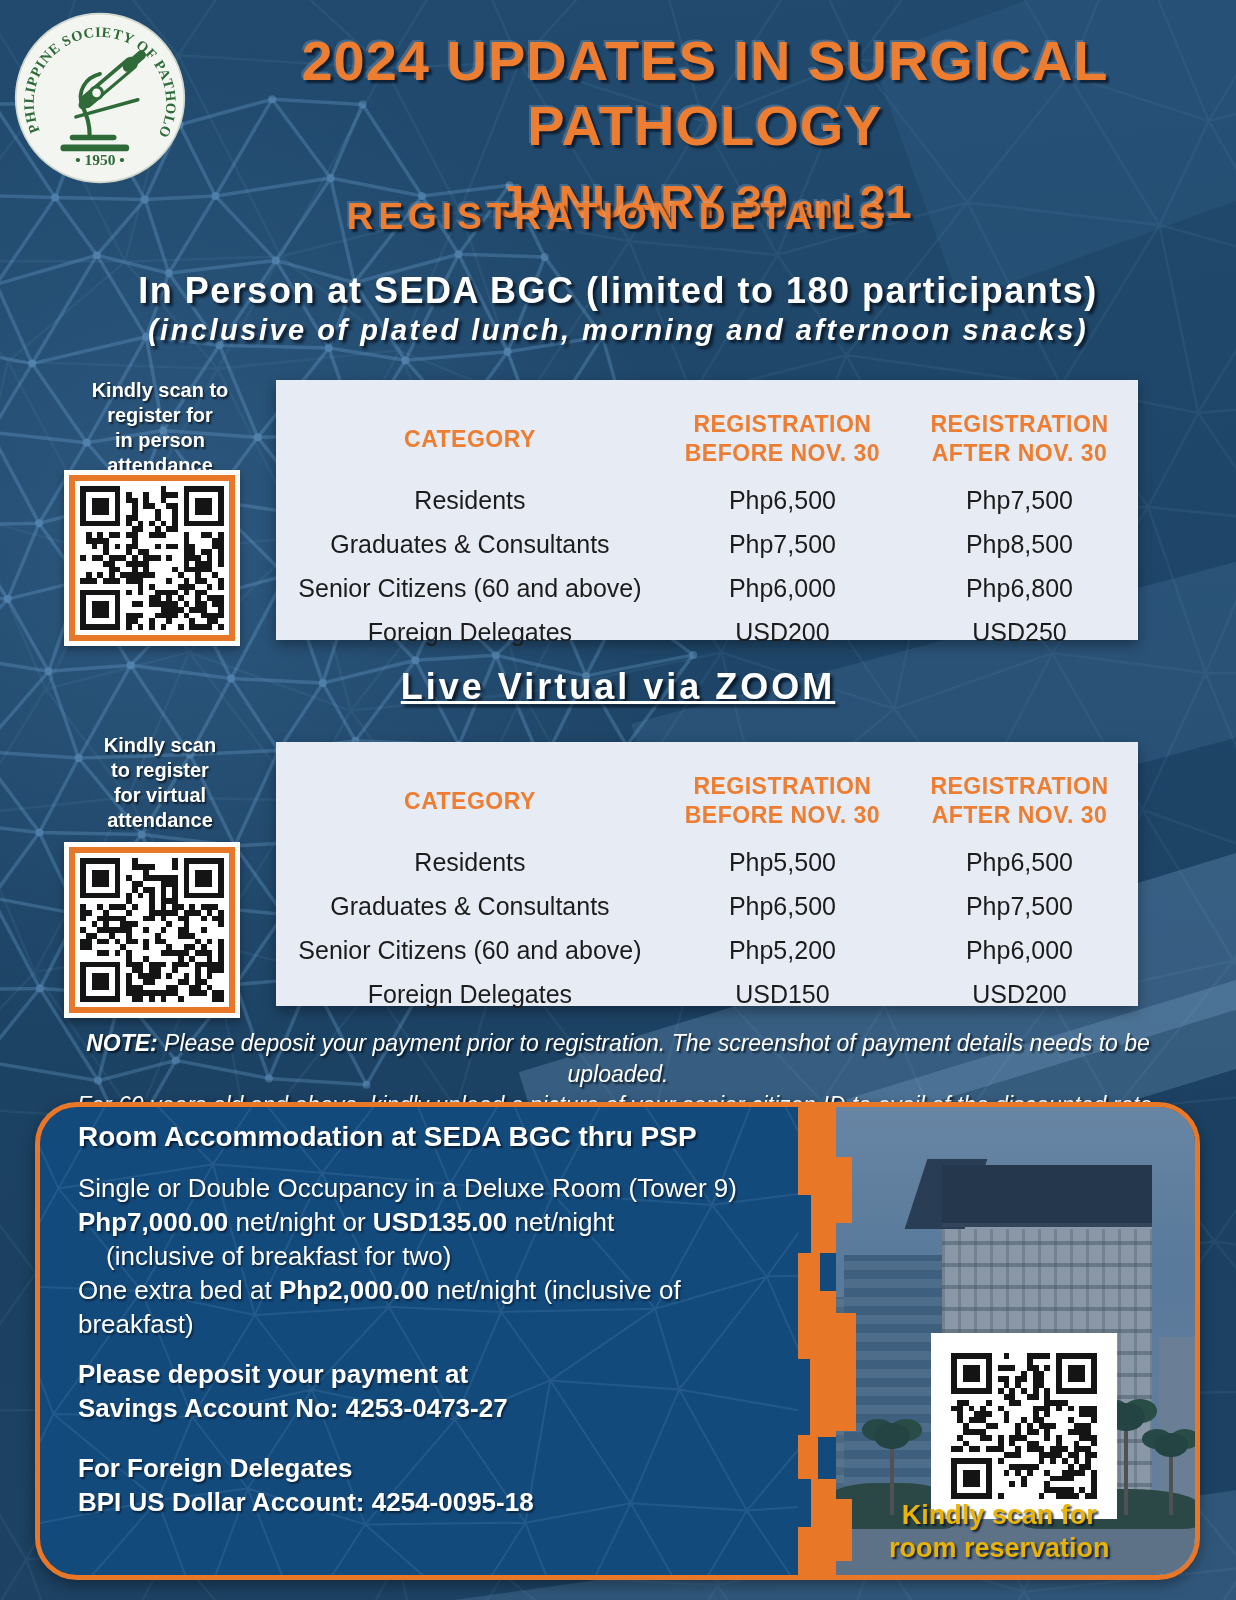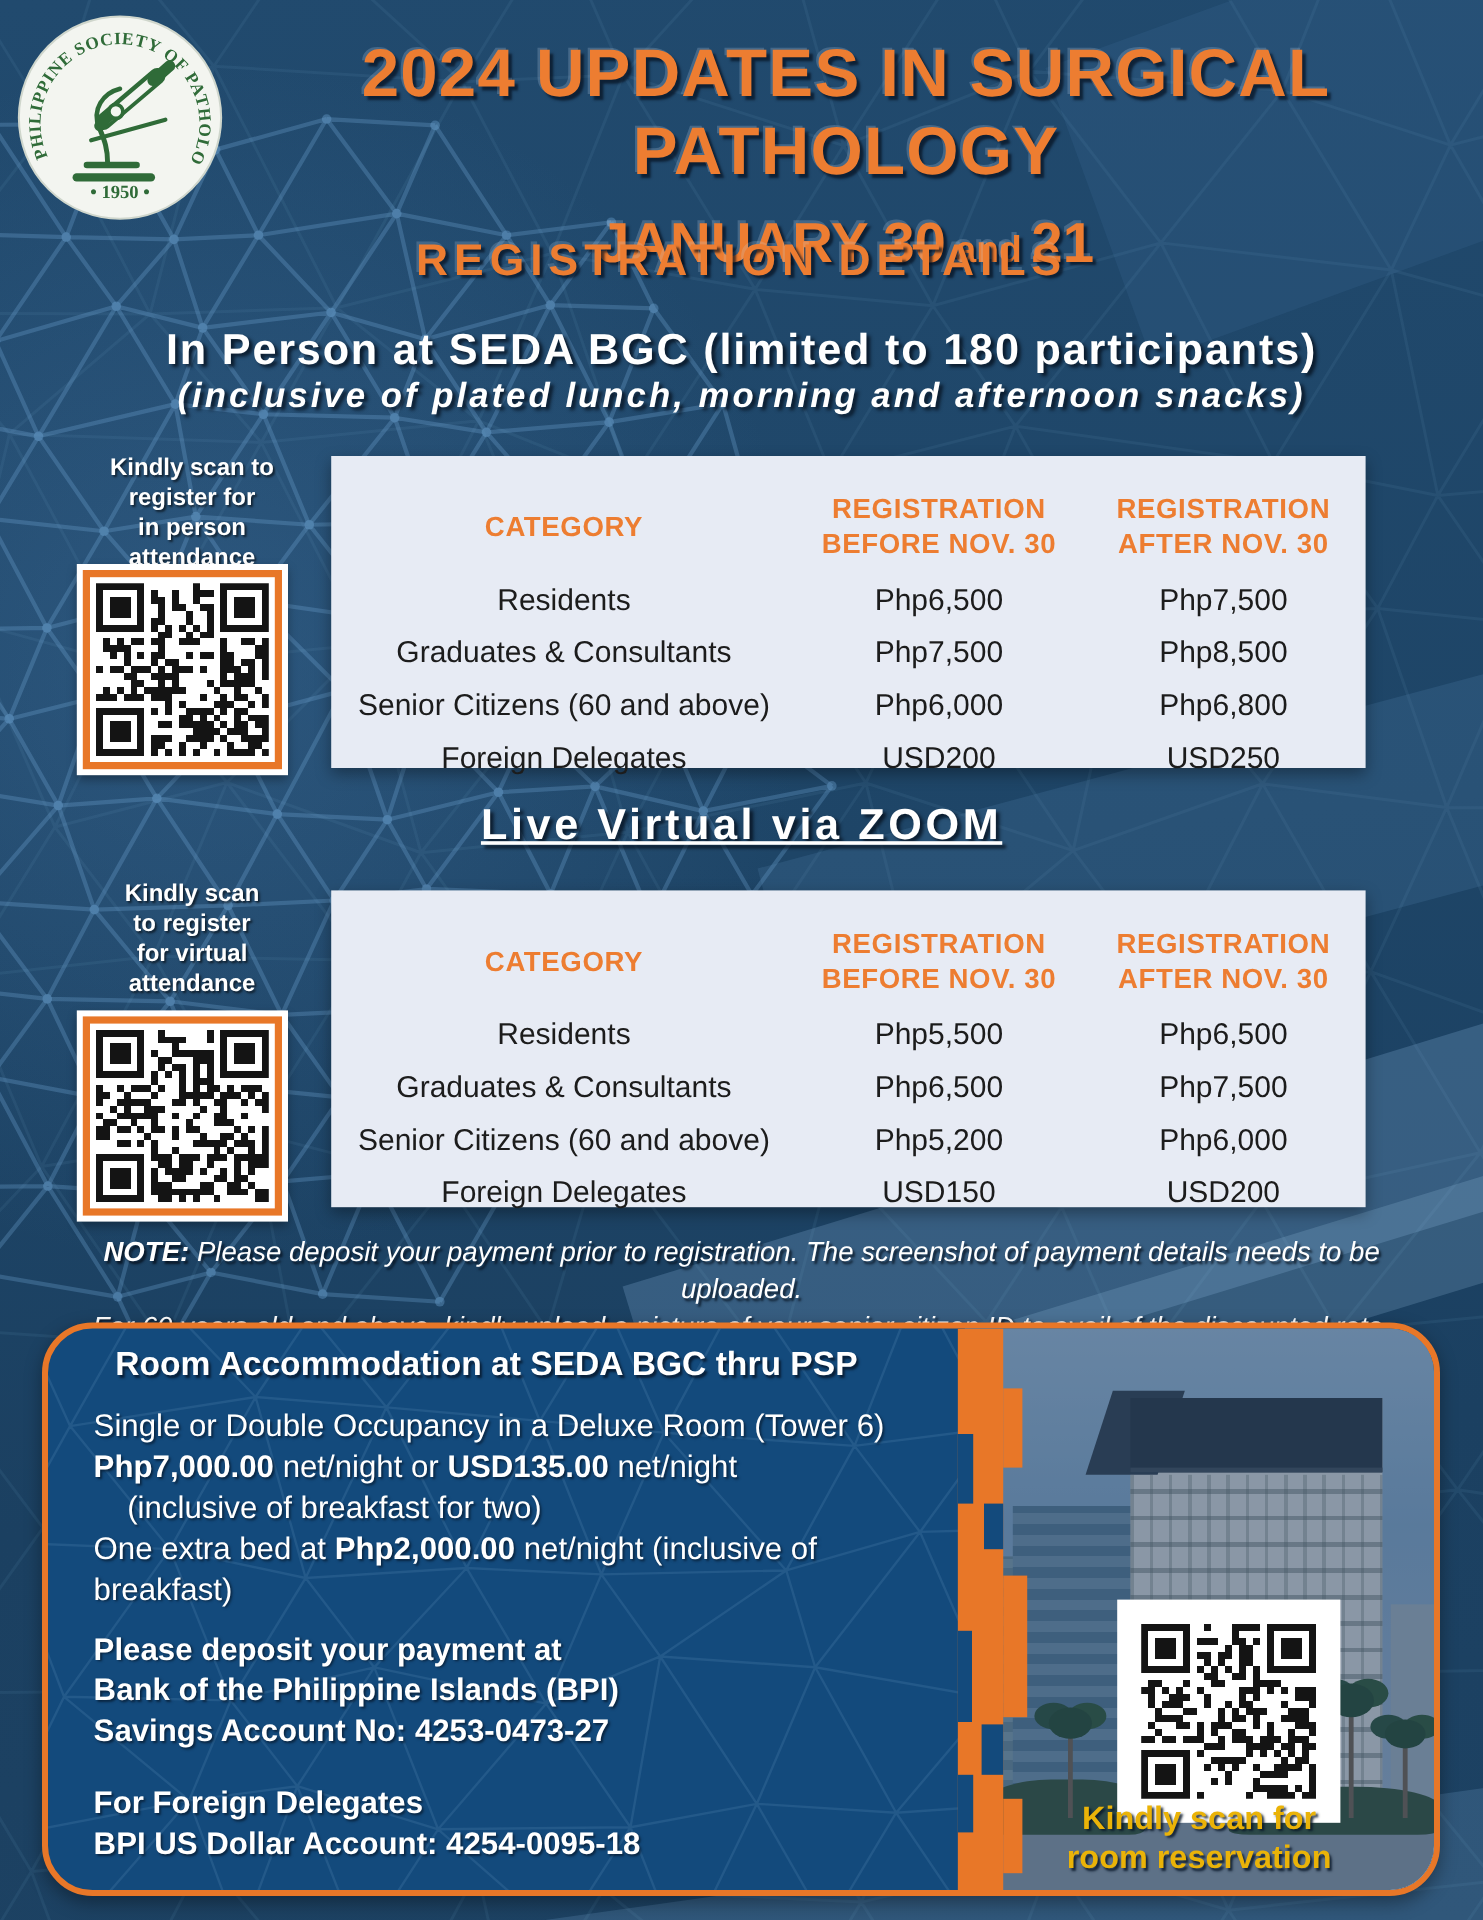--- a/index.html
+++ b/index.html
@@ -60,21 +60,21 @@
   .note{position:absolute;left:40px;top:1028px;width:1156px;text-align:center;color:#fff;
     font-style:italic;font-size:23px;line-height:31px;text-shadow:2px 2px 2px rgba(4,12,24,.8);}
   .note-label{font-weight:bold;}
 
   
   .accom{position:absolute;left:35px;top:1102px;width:1165px;height:478px;box-sizing:border-box;
     border:5px solid #E87728;border-radius:42px;background:#134a7c;overflow:hidden;display:flex;
     box-shadow:0 5px 14px rgba(0,0,0,.35);}
   .accom-left{position:relative;width:770px;box-sizing:border-box;padding:14px 6px 0 38px;color:#fff;}
   .accom-left .content{position:relative;z-index:2;}
-  .accom-h{font-size:28px;font-weight:bold;margin:0 0 18px 18px;text-shadow:2px 2px 2px rgba(4,12,24,.7);}
+  .accom-h{font-size:28px;font-weight:bold;margin:0 0 18px 0;text-shadow:2px 2px 2px rgba(4,12,24,.7);}
   .accom-line{font-size:26px;line-height:34px;margin:0;text-shadow:1.5px 1.5px 2px rgba(4,12,24,.6);}
   .accom-line b{font-weight:bold;}
   .indent{padding-left:28px;}
   .blk{margin-top:16px;}
   .blk2{margin-top:26px;}
   .bold-line{font-weight:bold;}
 
   .accom-right{position:relative;width:395px;height:100%;}
   .photo{position:absolute;left:0;top:0;right:0;bottom:0;border-radius:0 36px 36px 0;overflow:hidden;
     background:linear-gradient(180deg,#a9c6de 0%,#8fb2cf 35%,#9db7d0 60%,#aabdcf 100%);}
@@ -398,27 +398,26 @@
     <div>For 60 years old and above, kindly upload a picture of your senior citizen ID to avail of the discounted rate.</div>
   </div>
 
   <div class="accom">
     <div class="accom-left">
       <svg id="panel-mesh" class="bg-svg" width="770" height="470">
           <path d="M-33.3 -32.5L84.6 -35.6M-33.3 -32.5L18.4 81.4M84.6 -35.6L218.9 -11.2M84.6 -35.6L173.0 57.2M84.6 -35.6L18.4 81.4M218.9 -11.2L362.8 -37.4M218.9 -11.2L282.0 65.8M218.9 -11.2L173.0 57.2M362.8 -37.4L467.3 -16.7M362.8 -37.4L409.9 77.1M362.8 -37.4L282.0 65.8M467.3 -16.7L580.1 -37.7M467.3 -16.7L513.2 86.9M467.3 -16.7L409.9 77.1M580.1 -37.7L725.4 -37.7M580.1 -37.7L672.1 97.9M580.1 -37.7L513.2 86.9M725.4 -37.7L825.7 -10.0M725.4 -37.7L789.6 83.0M725.4 -37.7L672.1 97.9M825.7 -10.0L892.3 70.7M825.7 -10.0L789.6 83.0M18.4 81.4L173.0 57.2M18.4 81.4L-35.7 178.5M18.4 81.4L101.5 183.9M173.0 57.2L282.0 65.8M173.0 57.2L101.5 183.9M173.0 57.2L214.7 208.0M282.0 65.8L409.9 77.1M282.0 65.8L214.7 208.0M282.0 65.8L348.9 199.7M409.9 77.1L513.2 86.9M409.9 77.1L348.9 199.7M409.9 77.1L461.1 205.0M513.2 86.9L672.1 97.9M513.2 86.9L461.1 205.0M513.2 86.9L615.2 201.7M672.1 97.9L789.6 83.0M672.1 97.9L615.2 201.7M672.1 97.9L726.7 169.6M789.6 83.0L892.3 70.7M789.6 83.0L726.7 169.6M789.6 83.0L843.6 166.4M892.3 70.7L843.6 166.4M-35.7 178.5L101.5 183.9M-35.7 178.5L13.4 307.0M101.5 183.9L214.7 208.0M101.5 183.9L152.3 310.0M101.5 183.9L13.4 307.0M214.7 208.0L348.9 199.7M214.7 208.0L271.9 282.5M214.7 208.0L152.3 310.0M348.9 199.7L461.1 205.0M348.9 199.7L415.1 312.7M348.9 199.7L271.9 282.5M461.1 205.0L615.2 201.7M461.1 205.0L510.2 273.4M461.1 205.0L415.1 312.7M615.2 201.7L726.7 169.6M615.2 201.7L639.3 282.4M615.2 201.7L510.2 273.4M726.7 169.6L843.6 166.4M726.7 169.6L787.4 308.3M726.7 169.6L639.3 282.4M843.6 166.4L896.6 318.8M843.6 166.4L787.4 308.3M13.4 307.0L152.3 310.0M13.4 307.0L-43.7 424.3M13.4 307.0L117.6 393.3M152.3 310.0L271.9 282.5M152.3 310.0L117.6 393.3M152.3 310.0L207.8 381.5M271.9 282.5L415.1 312.7M271.9 282.5L207.8 381.5M271.9 282.5L325.1 417.4M415.1 312.7L510.2 273.4M415.1 312.7L325.1 417.4M415.1 312.7L485.4 415.7M510.2 273.4L639.3 282.4M510.2 273.4L485.4 415.7M510.2 273.4L590.7 396.2M639.3 282.4L787.4 308.3M639.3 282.4L590.7 396.2M639.3 282.4L706.8 403.6M787.4 308.3L896.6 318.8M787.4 308.3L706.8 403.6M787.4 308.3L858.7 393.0M896.6 318.8L858.7 393.0M-43.7 424.3L117.6 393.3M-43.7 424.3L26.7 497.5M117.6 393.3L207.8 381.5M117.6 393.3L160.3 508.8M117.6 393.3L26.7 497.5M207.8 381.5L325.1 417.4M207.8 381.5L261.0 516.5M207.8 381.5L160.3 508.8M325.1 417.4L485.4 415.7M325.1 417.4L427.1 507.0M325.1 417.4L261.0 516.5M485.4 415.7L590.7 396.2M485.4 415.7L528.4 524.9M485.4 415.7L427.1 507.0M590.7 396.2L706.8 403.6M590.7 396.2L649.6 499.2M590.7 396.2L528.4 524.9M706.8 403.6L858.7 393.0M706.8 403.6L792.0 529.8M706.8 403.6L649.6 499.2M858.7 393.0L911.2 534.7M858.7 393.0L792.0 529.8M26.7 497.5L160.3 508.8M160.3 508.8L261.0 516.5M261.0 516.5L427.1 507.0M427.1 507.0L528.4 524.9M528.4 524.9L649.6 499.2M649.6 499.2L792.0 529.8M792.0 529.8L911.2 534.7" fill="none" stroke="#7FB0D8" stroke-width="2" stroke-opacity="0.15"></path>
         </svg>
       <div class="content">
         <p class="accom-h">Room Accommodation at SEDA BGC thru PSP</p>
-        <p class="accom-line">Single or Double Occupancy in a Deluxe Room (Tower 6)</p>
+        <p class="accom-line">Single or Double Occupancy in a Deluxe Room (Tower 9)</p>
         <p class="accom-line"><b>Php7,000.00</b><span> net/night or </span><b>USD135.00</b><span> net/night</span></p>
         <p class="accom-line indent">(inclusive of breakfast for two)</p>
         <p class="accom-line"><span>One extra bed at </span><b>Php2,000.00</b><span> net/night (inclusive of breakfast)</span></p>
         <div class="blk">
           <p class="accom-line bold-line">Please deposit your payment at</p>
-          <p class="accom-line bold-line">Bank of the Philippine Islands (BPI)</p>
           <p class="accom-line bold-line">Savings Account No: 4253-0473-27</p>
         </div>
         <div class="blk2">
           <p class="accom-line bold-line">For Foreign Delegates</p>
           <p class="accom-line bold-line">BPI US Dollar Account: 4254-0095-18</p>
 
         </div>
       </div>
     </div>
     <div class="accom-right">

